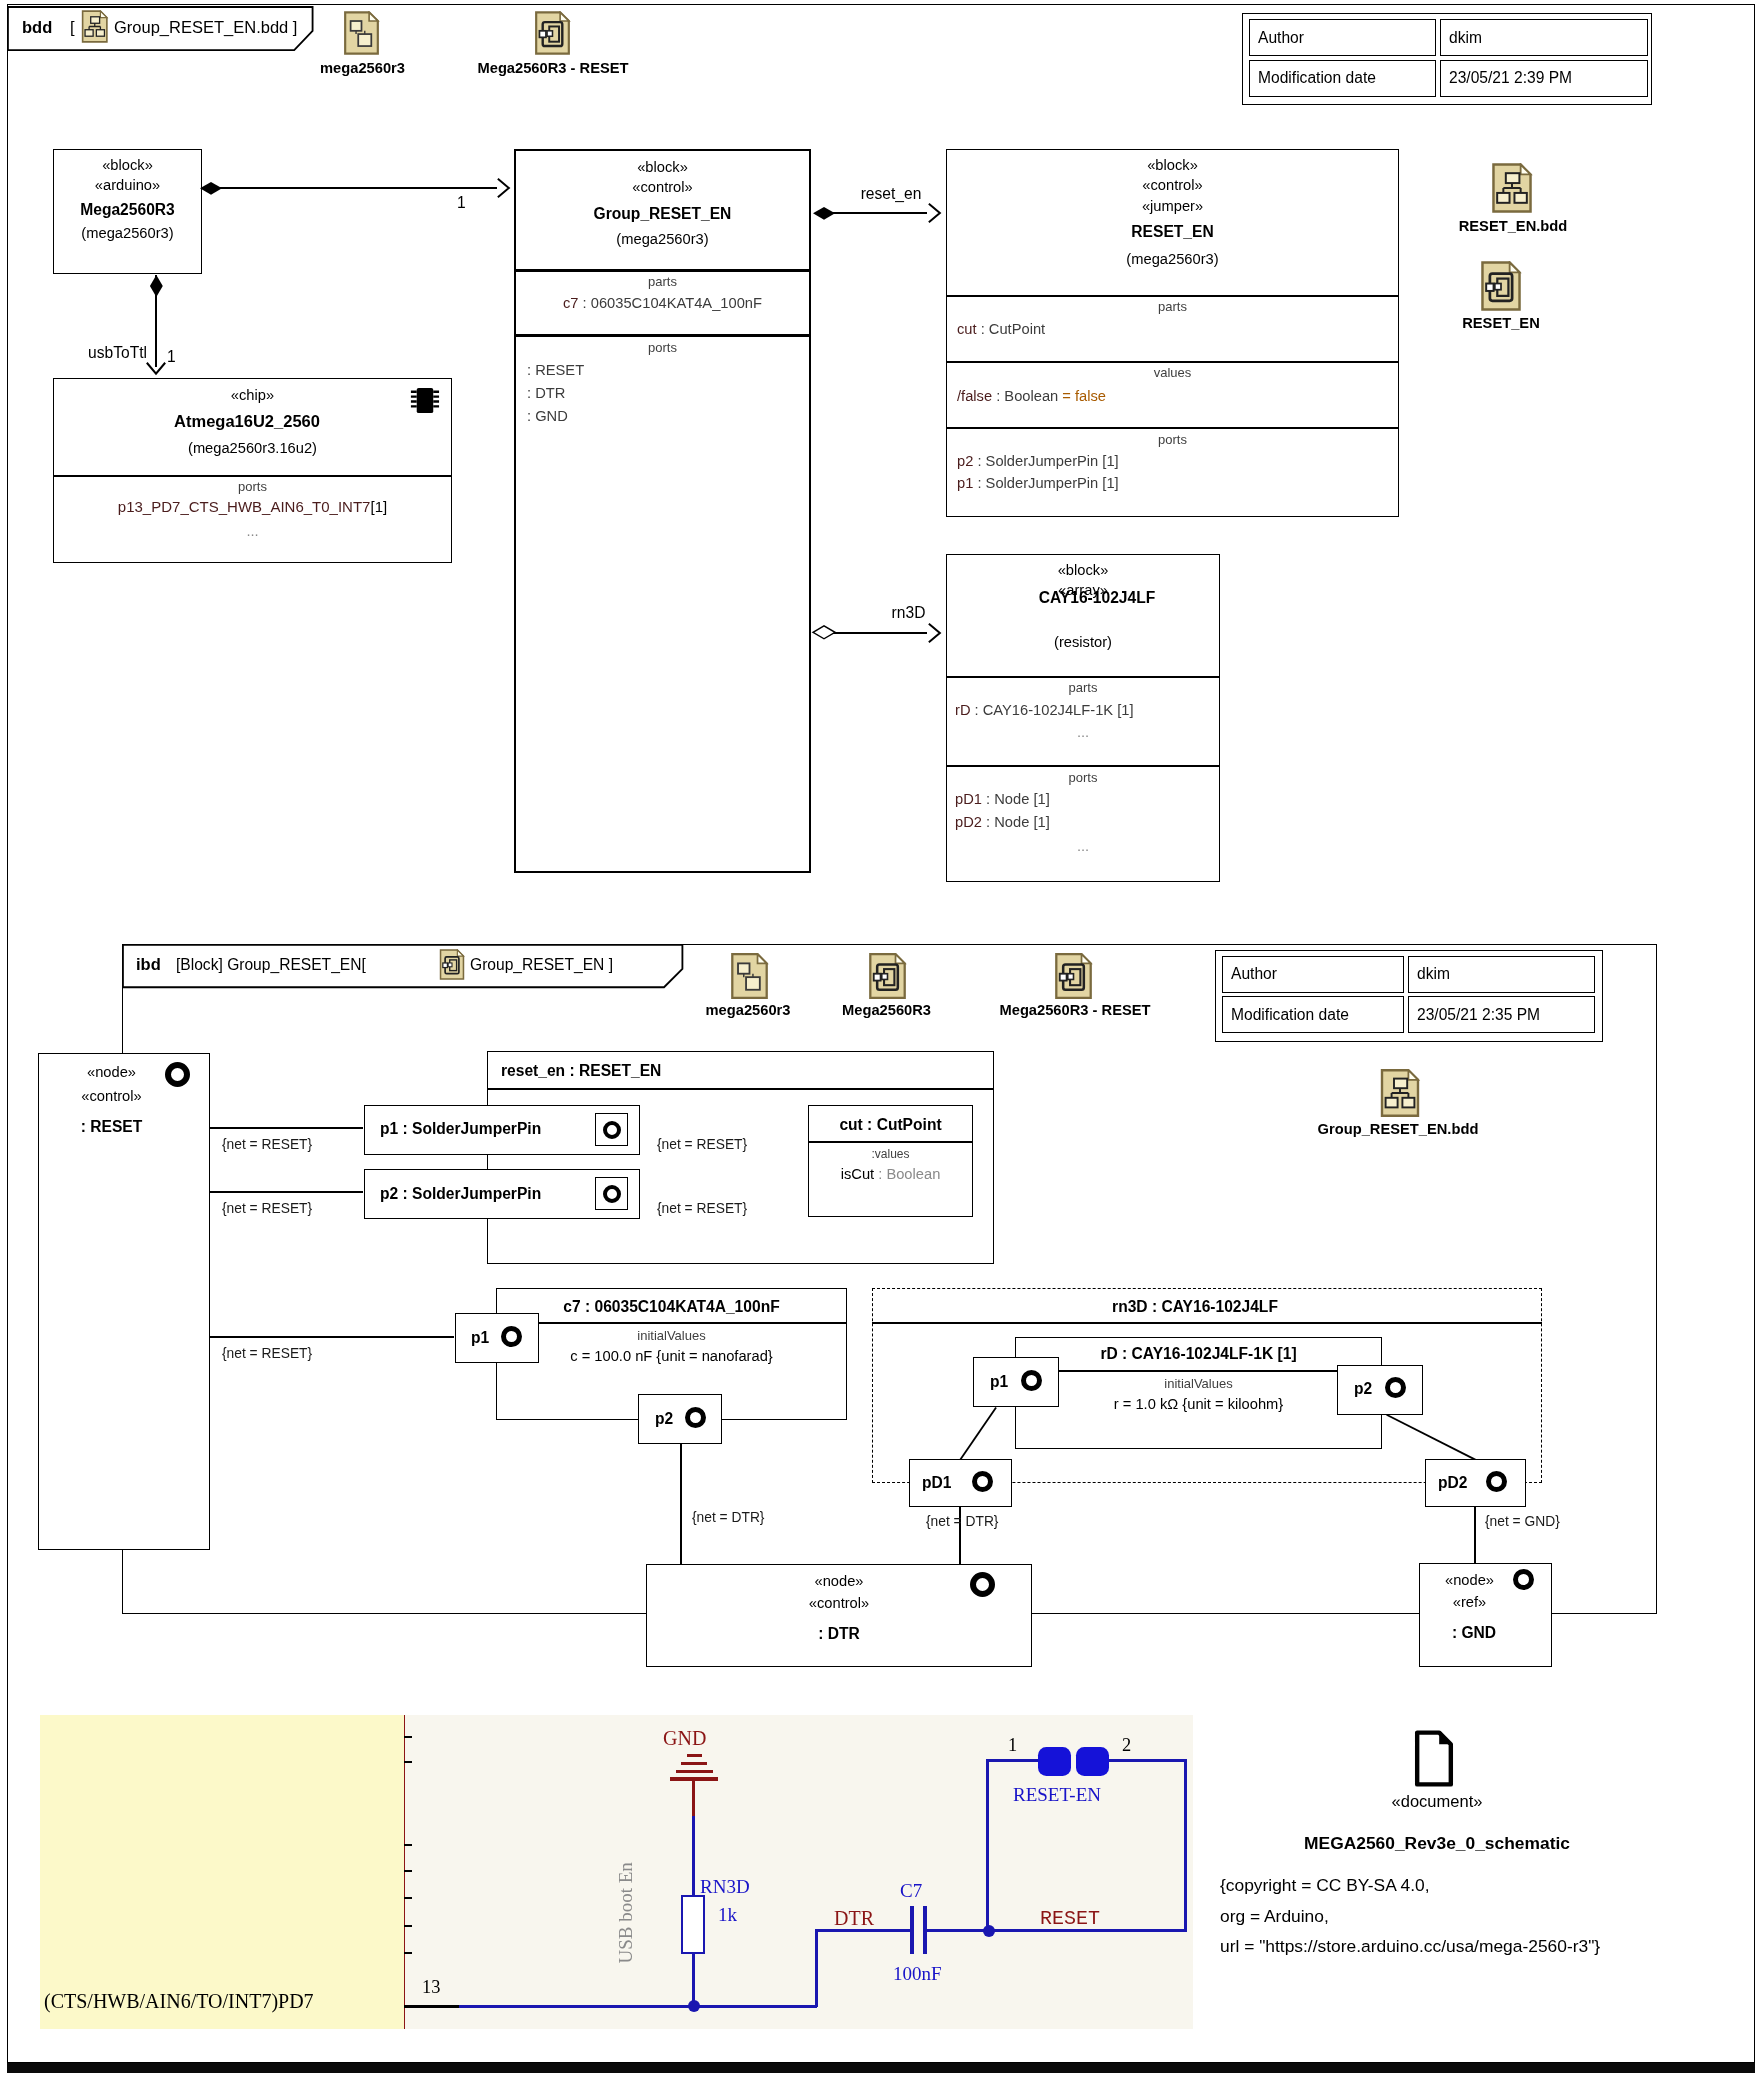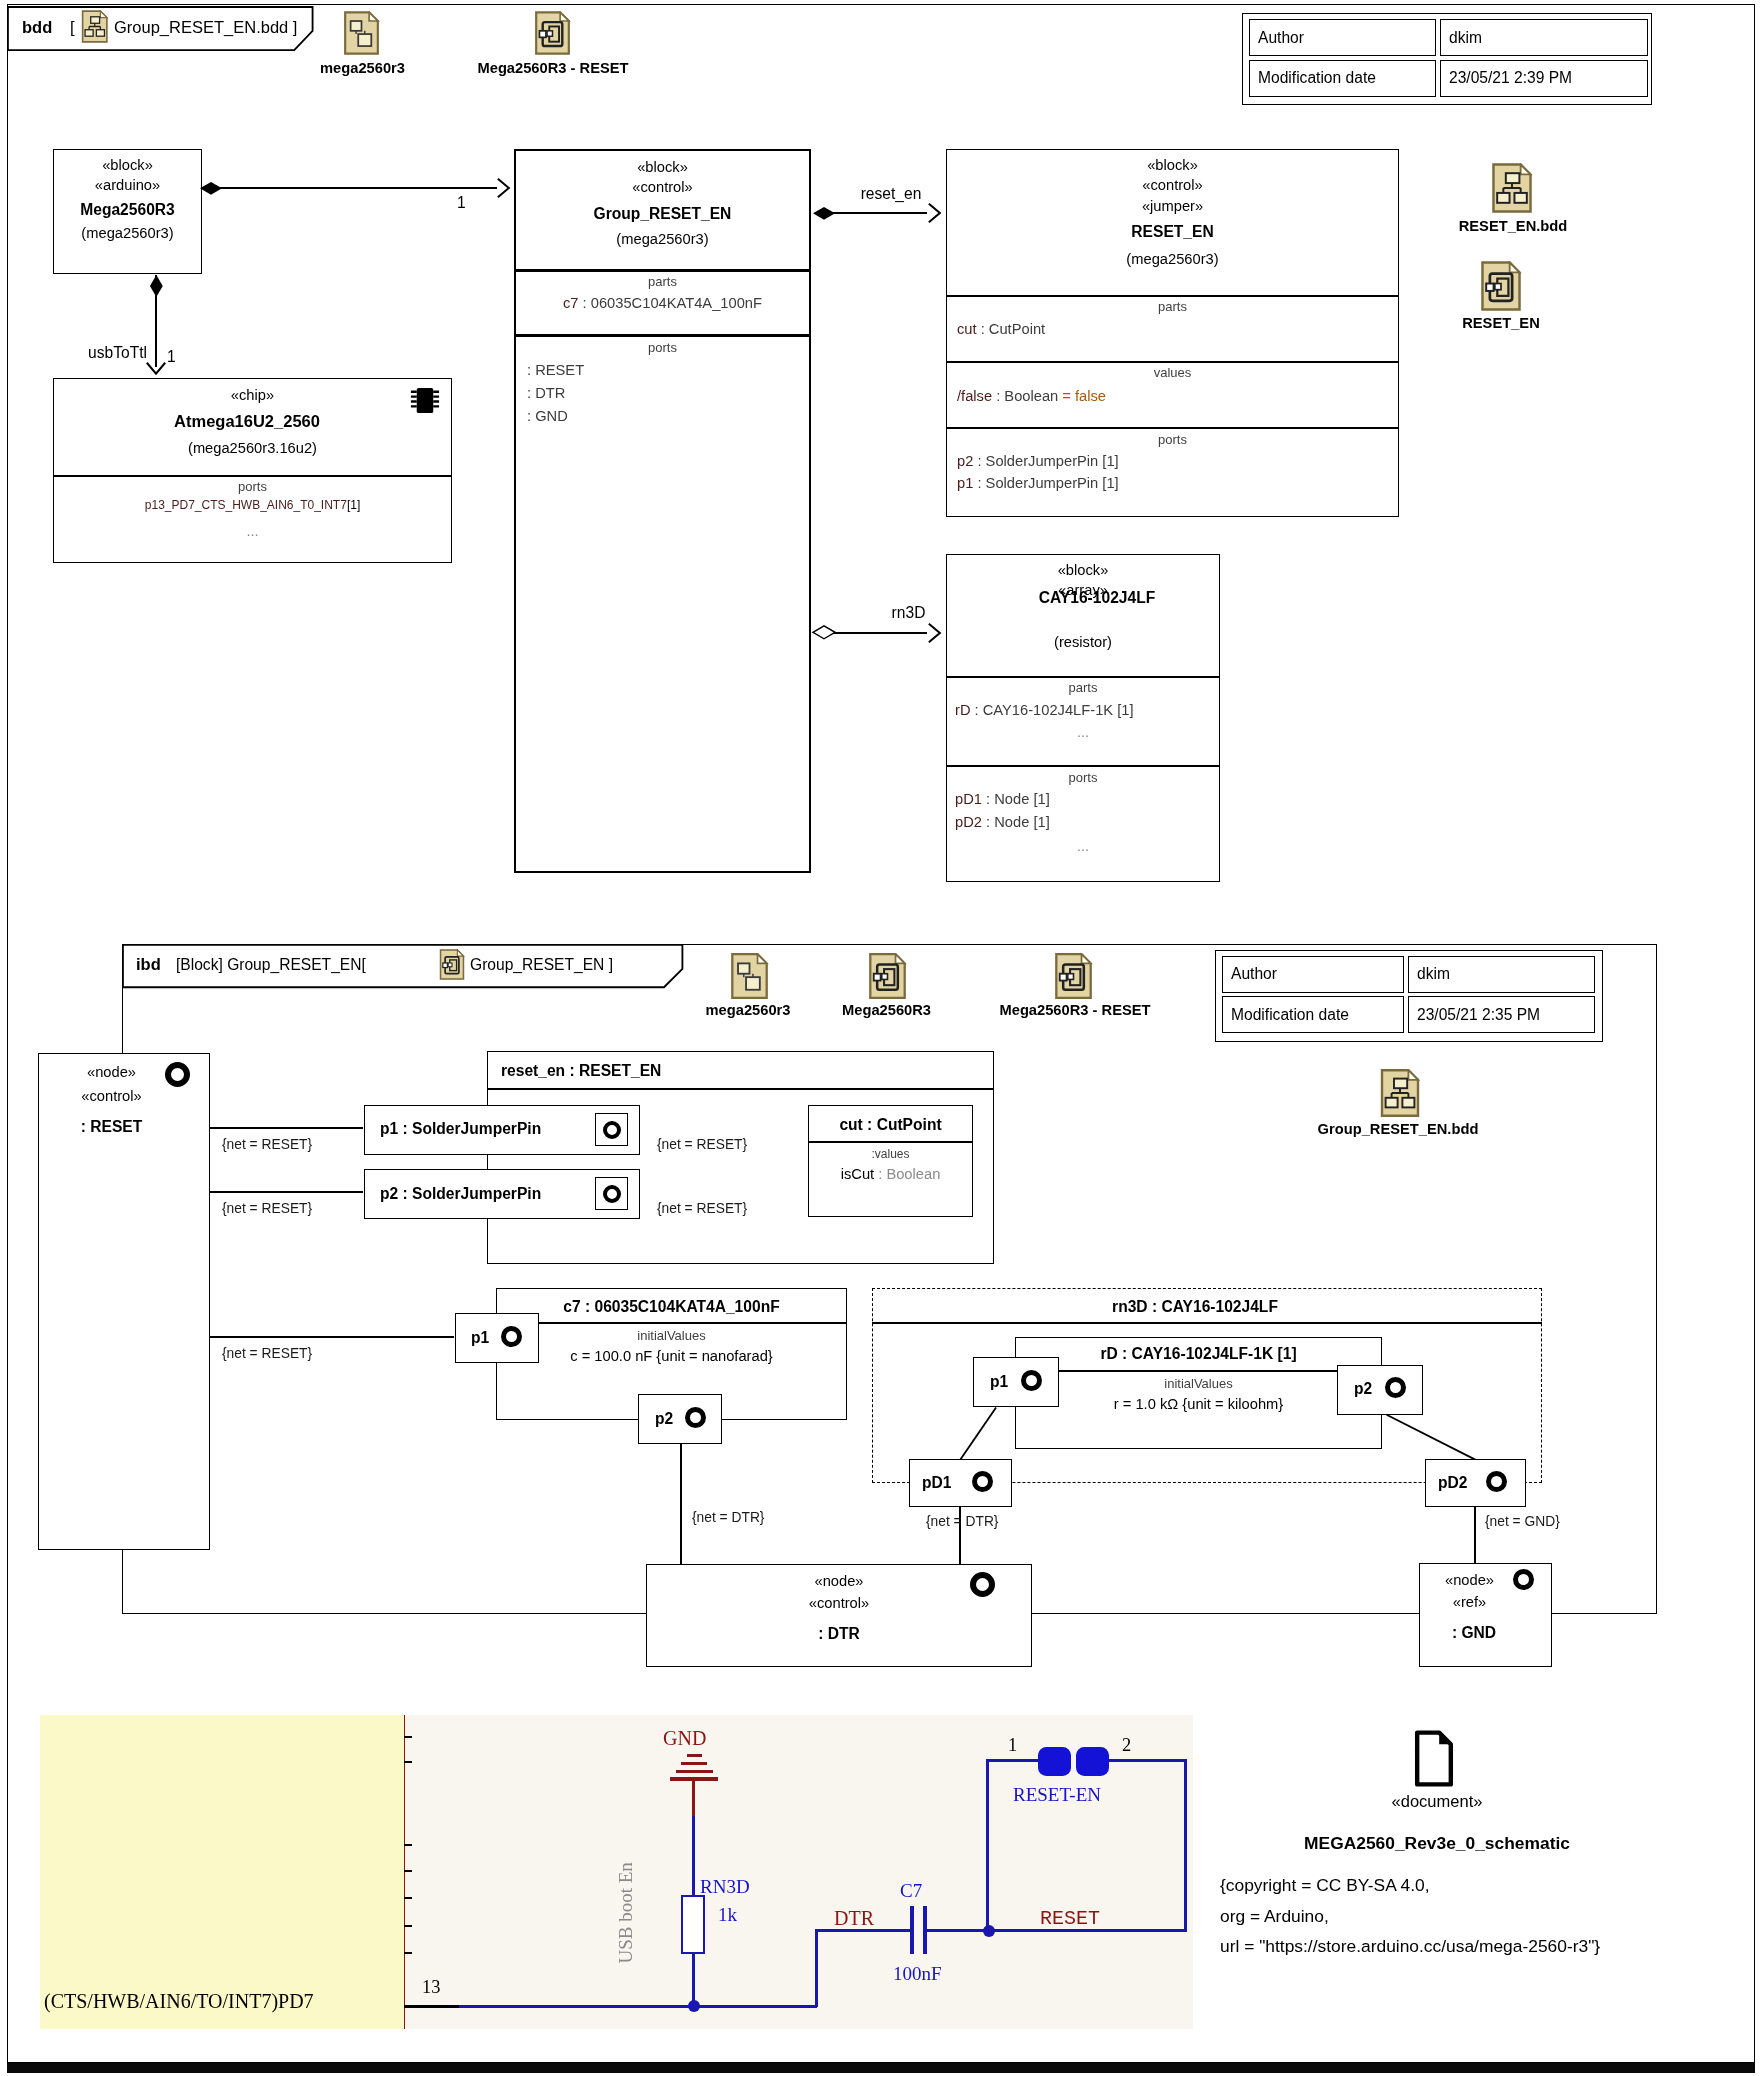--- a/index.html
+++ b/index.html
@@ -93,21 +93,21 @@
   <div class="box" style="left:53px;top:378px;width:399px;height:185px;"></div>
   <div class="t c" style="left:53px;top:386px;width:399px;">«chip»</div>
   <div class="icon" style="left:408px;top:384px;width:33px;height:33px;"><svg viewBox="0 0 34 34" width="100%" height="100%">
         <rect x="9" y="4" width="17" height="26" rx="2" fill="#000"></rect>
         <path d="M3 8h6M3 13h6M3 18h6M3 23h6M26 8h6M26 13h6M26 18h6M26 23h6" stroke="#000" stroke-width="2.4"></path>
       </svg></div>
   <div class="t c b" style="left:53px;top:411px;width:388px;font-size:16.5px;">Atmega16U2_2560</div>
   <div class="t c" style="left:53px;top:439px;width:399px;">(mega2560r3.16u2)</div>
   <div class="hl" style="left:53px;top:475px;width:399px;"></div>
   <div class="cl" style="left:53px;top:479px;width:399px;">ports</div>
-  <div class="t c" style="left:53px;top:498px;width:399px;font-size:12px;"><span class="nm">p13_PD7_CTS_HWB_AIN6_T0_INT7</span><span>[1]</span></div>
+  <div class="t c" style="left:53px;top:498px;width:399px;font-size:15px;"><span class="nm">p13_PD7_CTS_HWB_AIN6_T0_INT7</span><span>[1]</span></div>
   <div class="dots" style="left:53px;top:523px;width:399px;">...</div>
 
   <div class="box" style="left:514px;top:149px;width:297px;height:724px;border-width:2.8px;"></div>
   <div class="t c" style="left:514px;top:158px;width:297px;">«block»</div>
   <div class="t c" style="left:514px;top:178px;width:297px;">«control»</div>
   <div class="t c b" style="left:514px;top:204px;width:297px;font-size:15.6px;">Group_RESET_EN</div>
   <div class="t c" style="left:514px;top:230px;width:297px;">(mega2560r3)</div>
   <div class="hl" style="left:514px;top:269px;width:297px;height:2.8px;"></div>
   <div class="cl" style="left:514px;top:274px;width:297px;">parts</div>
   <div class="t c" style="left:514px;top:294px;width:297px;"><span class="nm">c7</span><span class="ty"> : 06035C104KAT4A_100nF</span></div>

